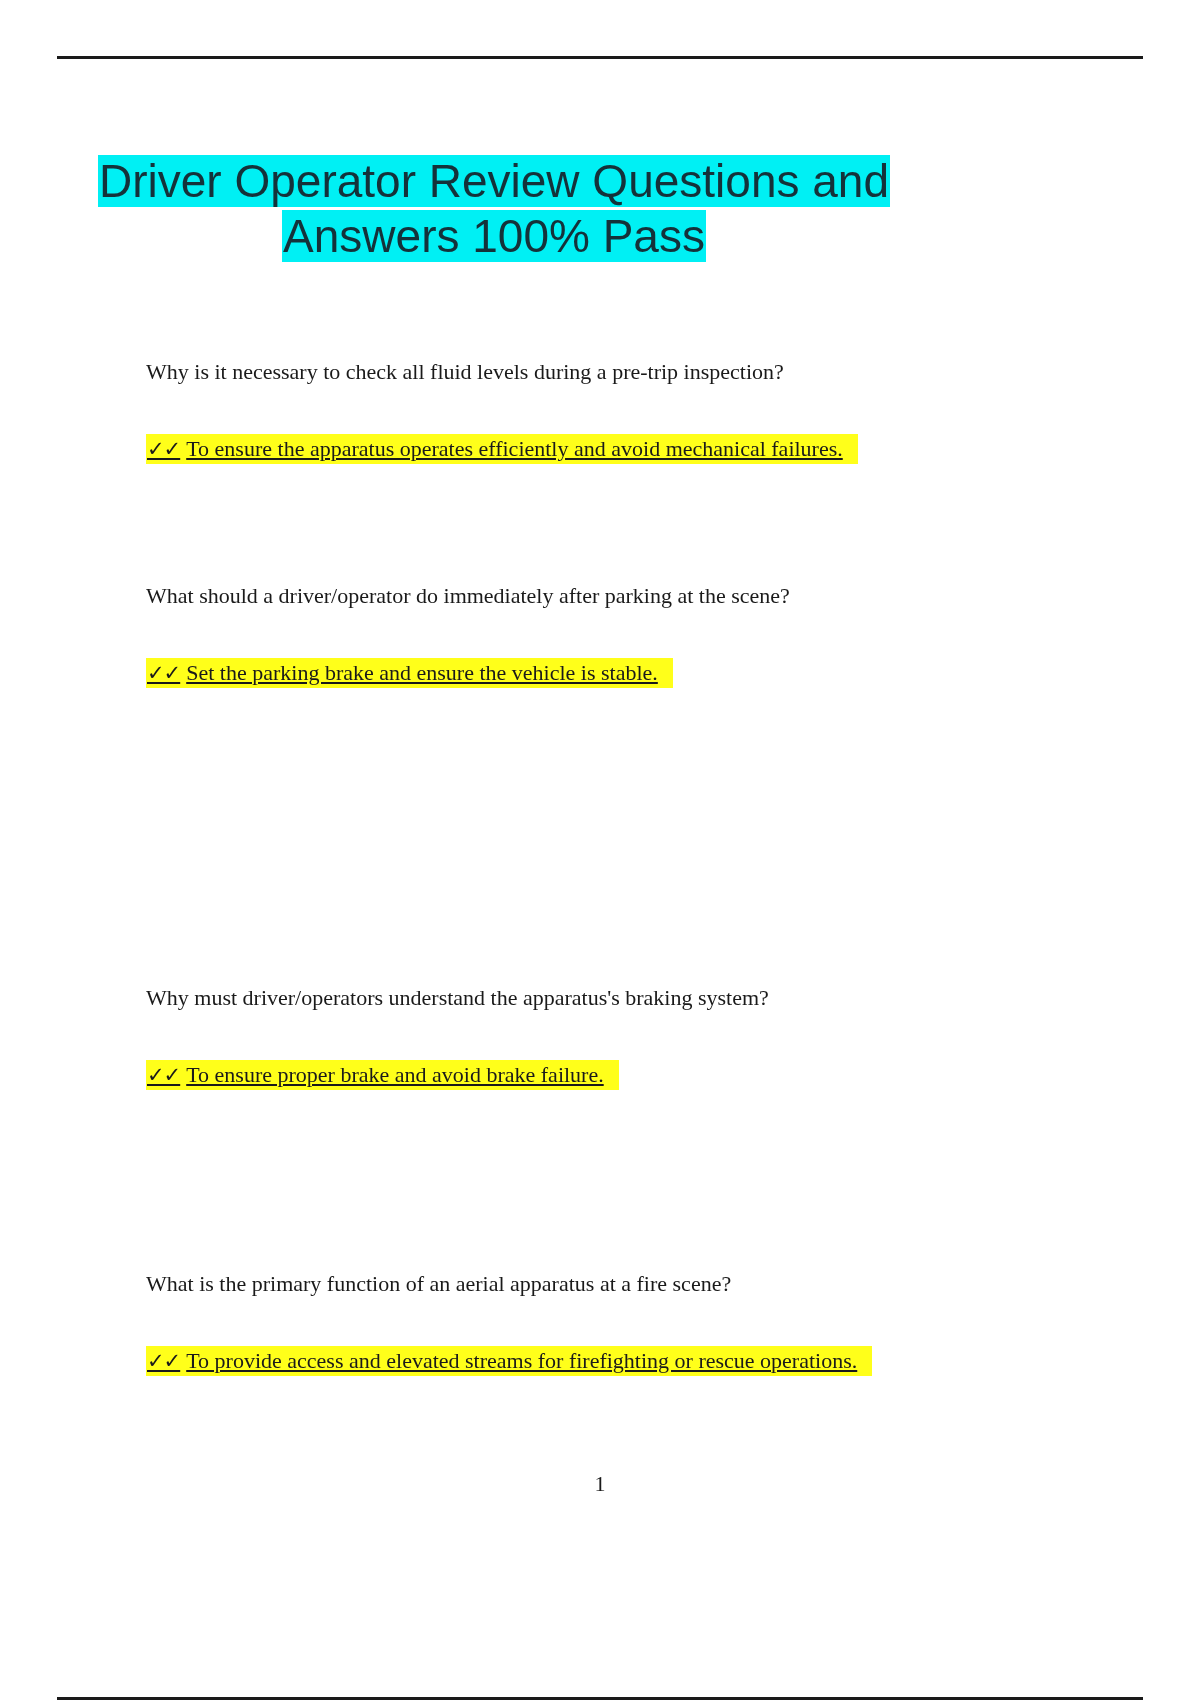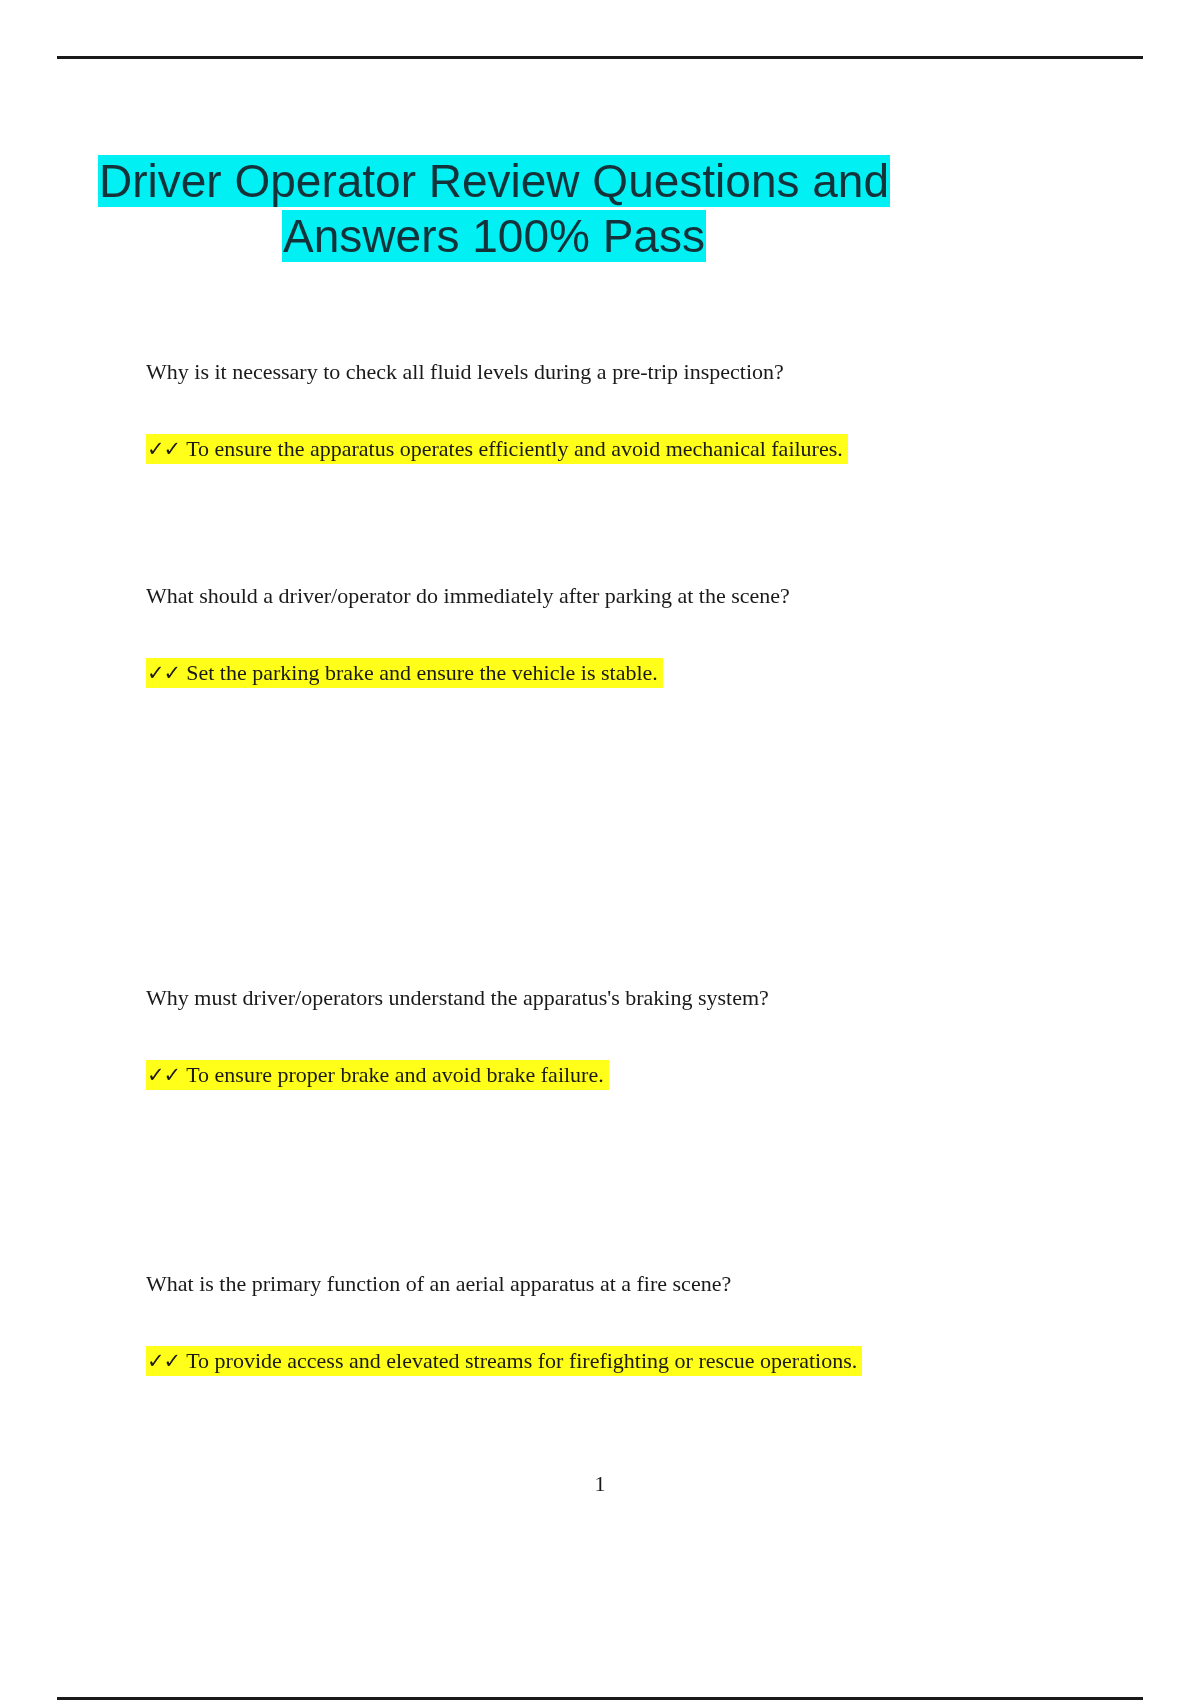--- a/index.html
+++ b/index.html
@@ -9,21 +9,21 @@
   .rule.bottom { top: 1697px; }
   .title {
     position: absolute; top: 145px; left: 0; width: 988px; text-align: center;
     font-family: "Liberation Sans", sans-serif; font-weight: normal; font-size: 46px;
     line-height: 55px; color: #14323a; margin-top: 9px;
   }
   .title span { background: #00f0f4; padding: 0 1px; box-decoration-break: clone; -webkit-box-decoration-break: clone; }
   .qa { position: absolute; left: 146px; font-family: "Liberation Serif", serif; color: #1a1a1a; }
   .question { font-size: 22px; line-height: 28px; white-space: nowrap; margin-top: 30px; }
   .answer { margin-top: 48px; font-size: 22px; line-height: 30px; white-space: nowrap; }
-  .answer .hl { background: #ffff1a; padding: 2px 5px 3px 1px; }
+  .answer .hl { background: #ffff1a; padding: 2px 15px 3px 1px; text-decoration: underline; }
   .check { font-family: "DejaVu Sans", sans-serif; font-size: 21px; font-weight: bold; letter-spacing: -1px; margin-right: 6px; }
   .page-num {
     position: absolute; top: 1471px; left: 0; width: 1200px; text-align: center;
     font-family: "Liberation Serif", serif; font-size: 22px; color: #1a1a1a;
   }
 </style>
 </head>
 <body>
 
 <div class="rule top"></div>

